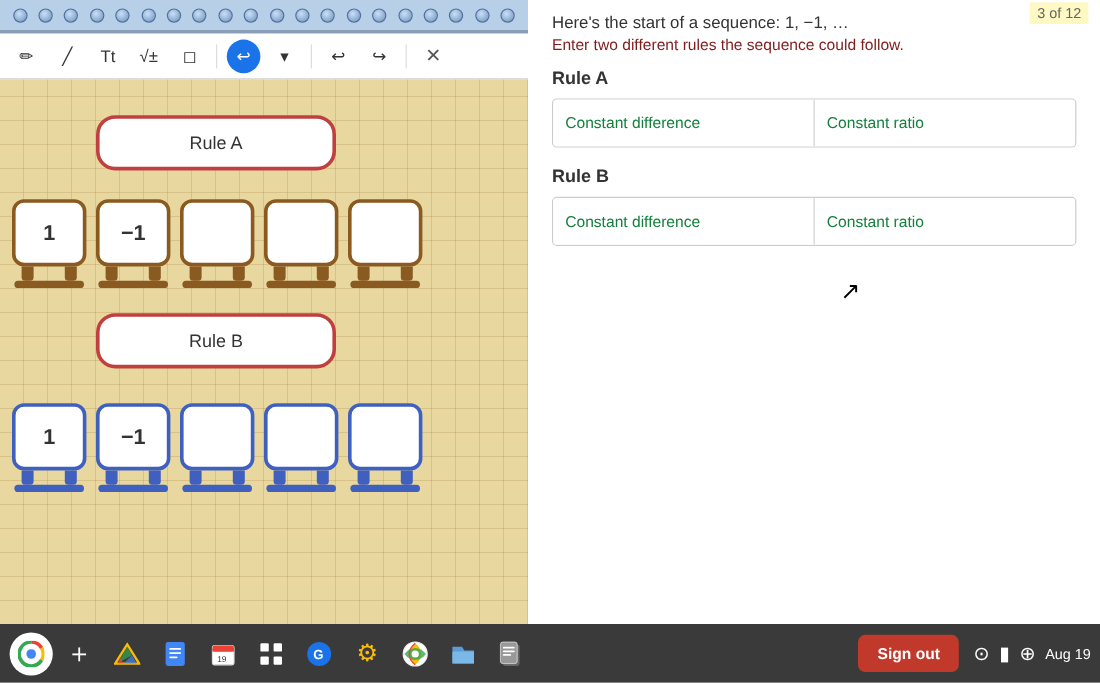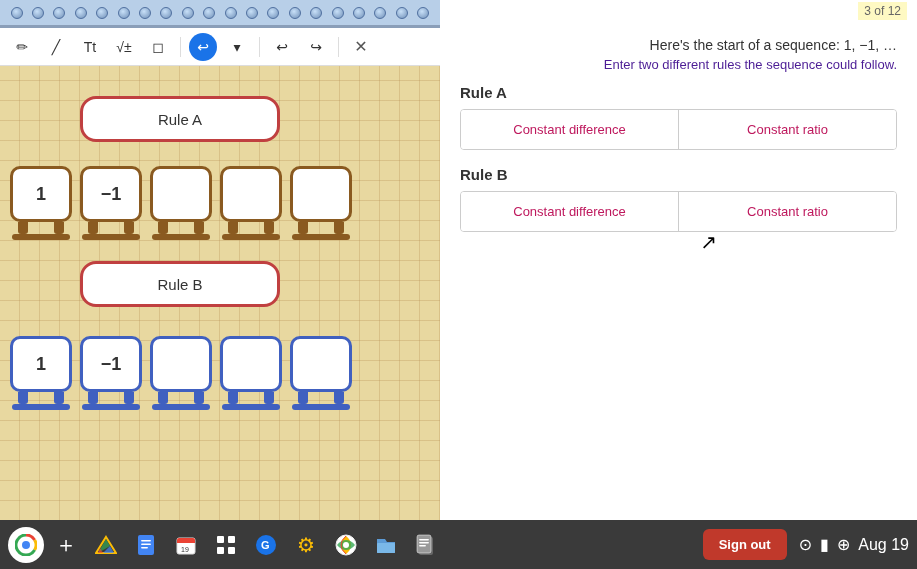--- a/index.html
+++ b/index.html
@@ -199,33 +199,32 @@
     .tv-base.blue { background: #4060c0; }
 
     
     .right-panel {
       flex: 1;
       padding: 10px 20px;
       background: white;
     }
 
     .problem-header {
-      text-align: right;
+      text-align: left;
       margin-bottom: 12px;
-      margin-top: 27px;
     }
     .problem-header h3 {
       font-size: 14px;
       font-weight: normal;
       color: #333;
       margin-bottom: 4px;
     }
     .problem-header p {
       font-size: 13px;
-      color: #4c1d95;
+      color: #7f1d1d;
     }
 
     .rule-section {
       margin-bottom: 16px;
     }
     .rule-label {
       font-size: 15px;
       font-weight: 600;
       color: #333;
       margin-bottom: 8px;
@@ -237,22 +236,22 @@
       border-radius: 4px;
       overflow: hidden;
     }
     .rule-option-btn {
       flex: 1;
       padding: 12px 10px;
       border: none;
       background: white;
       cursor: pointer;
       font-size: 13px;
-      color: #be185d;
-      text-align: center;
+      color: #15803d;
+      text-align: left;
       border-right: 1px solid #ccc;
     }
     .rule-option-btn:last-child {
       border-right: none;
     }
 
     
     .taskbar {
       position: absolute;
       bottom: 0;
@@ -295,21 +294,21 @@
       gap: 8px;
       margin-left: 8px;
     }
     .taskbar-right-icon {
       color: white;
       font-size: 16px;
       cursor: pointer;
     }
     .taskbar-time {
       color: white;
-      font-size: 16px;
+      font-size: 12px;
     }
 
     
     .page-indicator {
       position: absolute;
       top: 2px;
       right: 10px;
       font-size: 12px;
       color: #666;
       background: #fef9c3;

